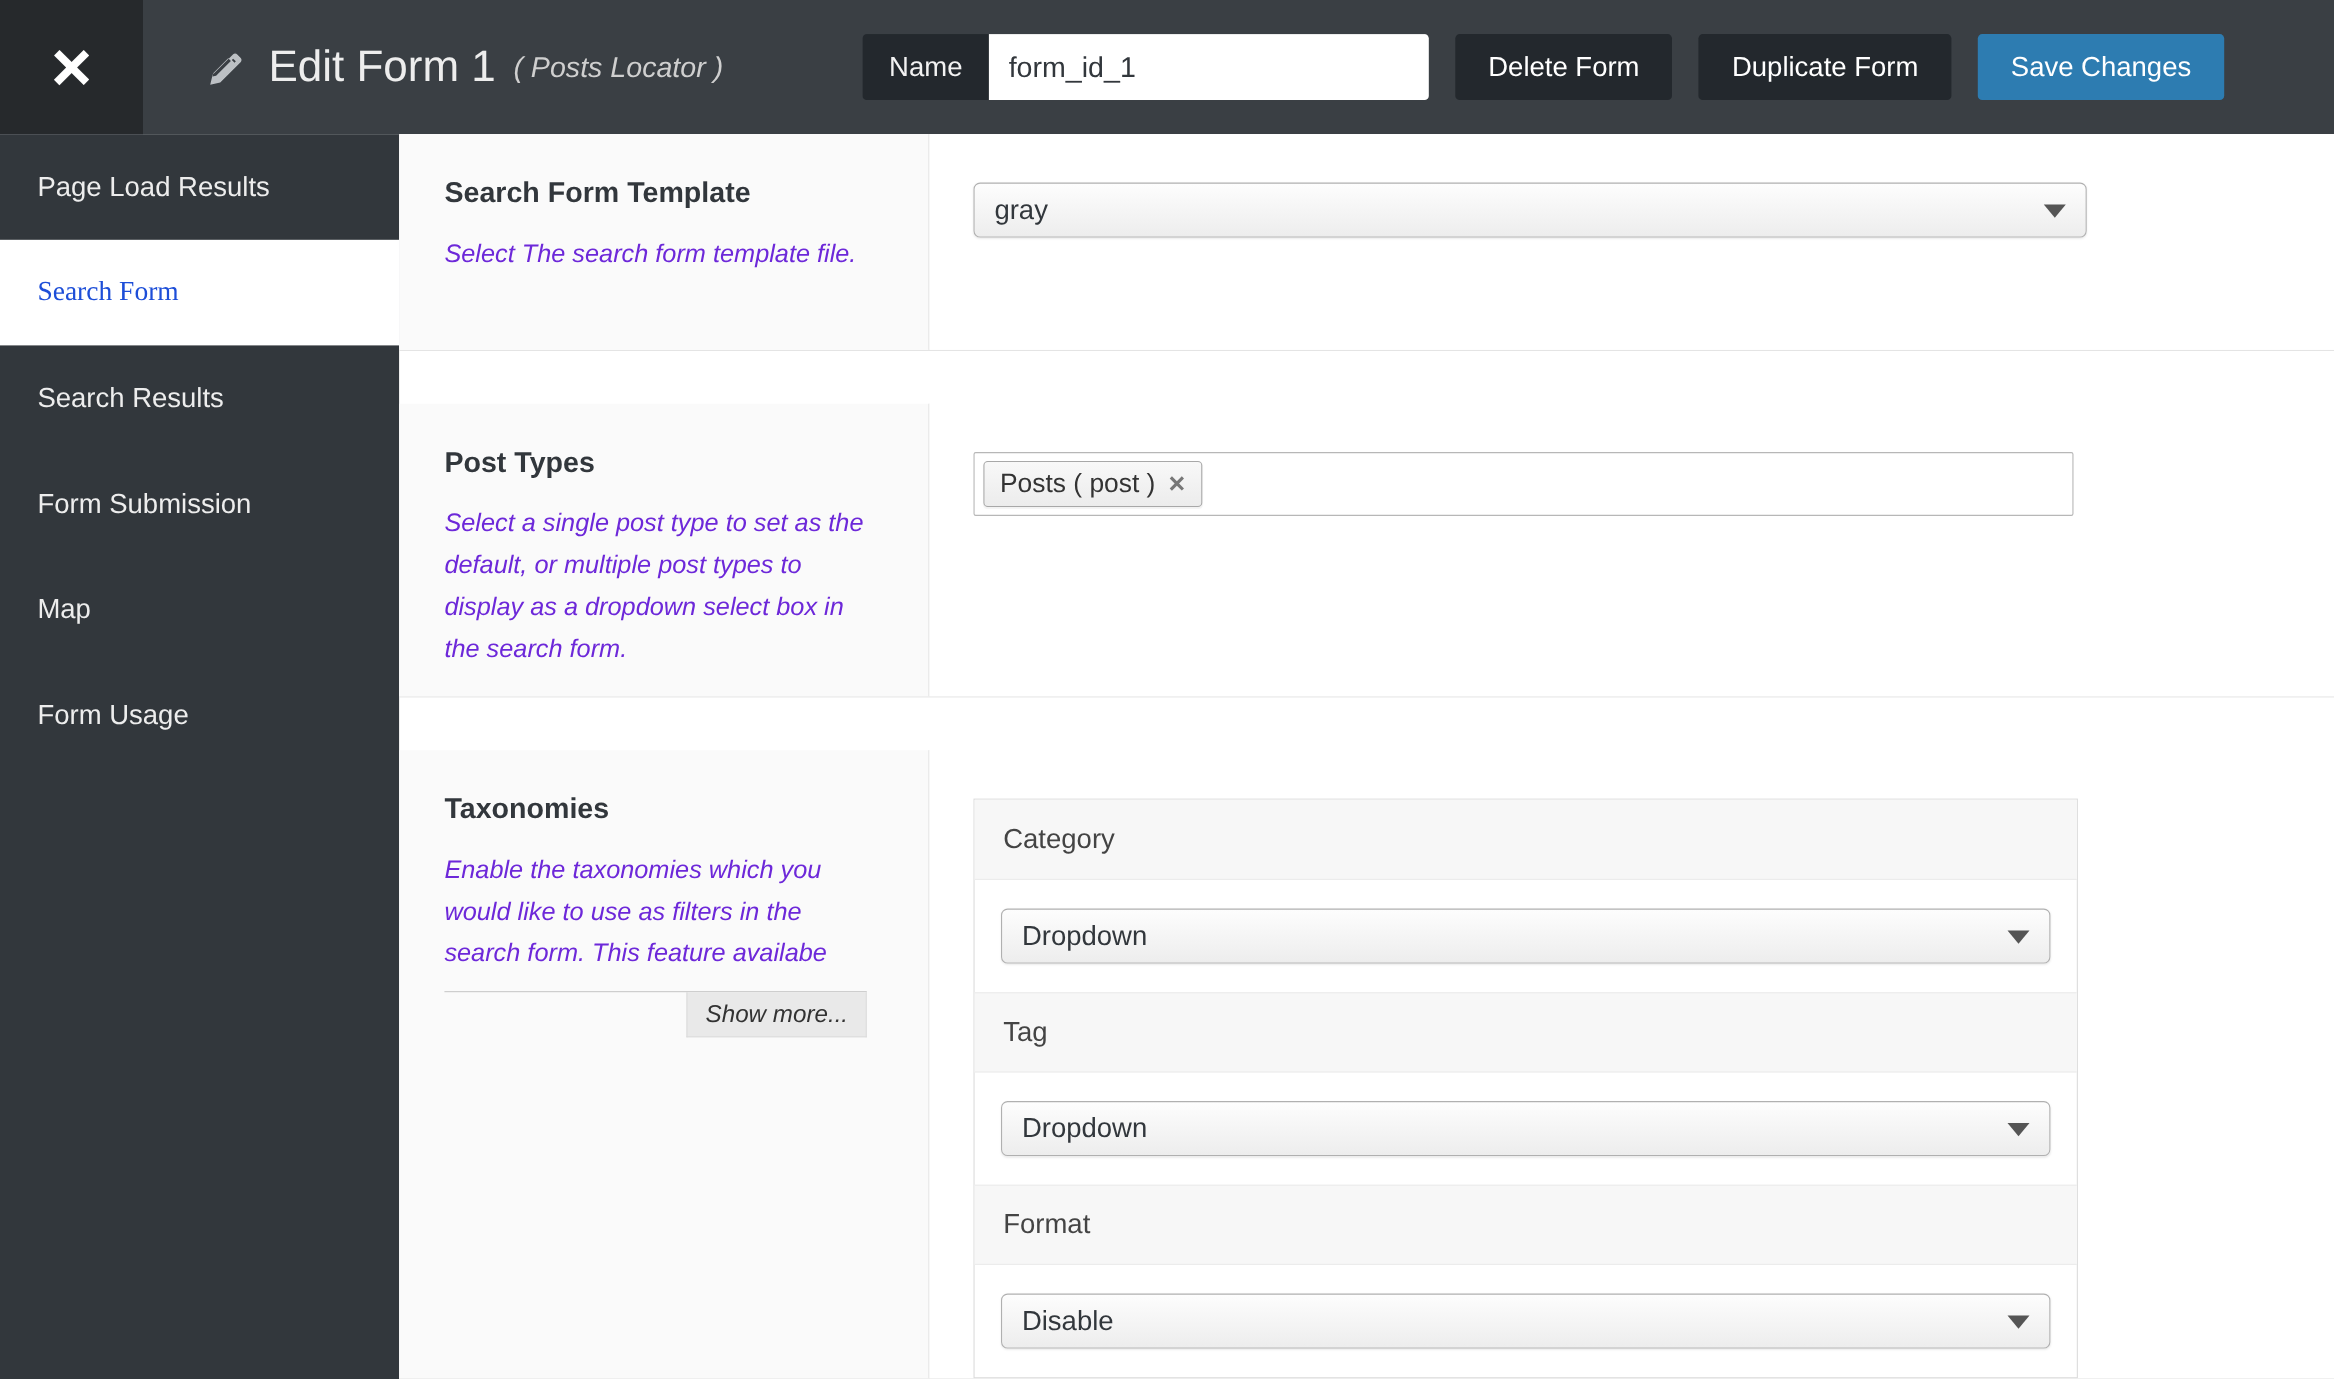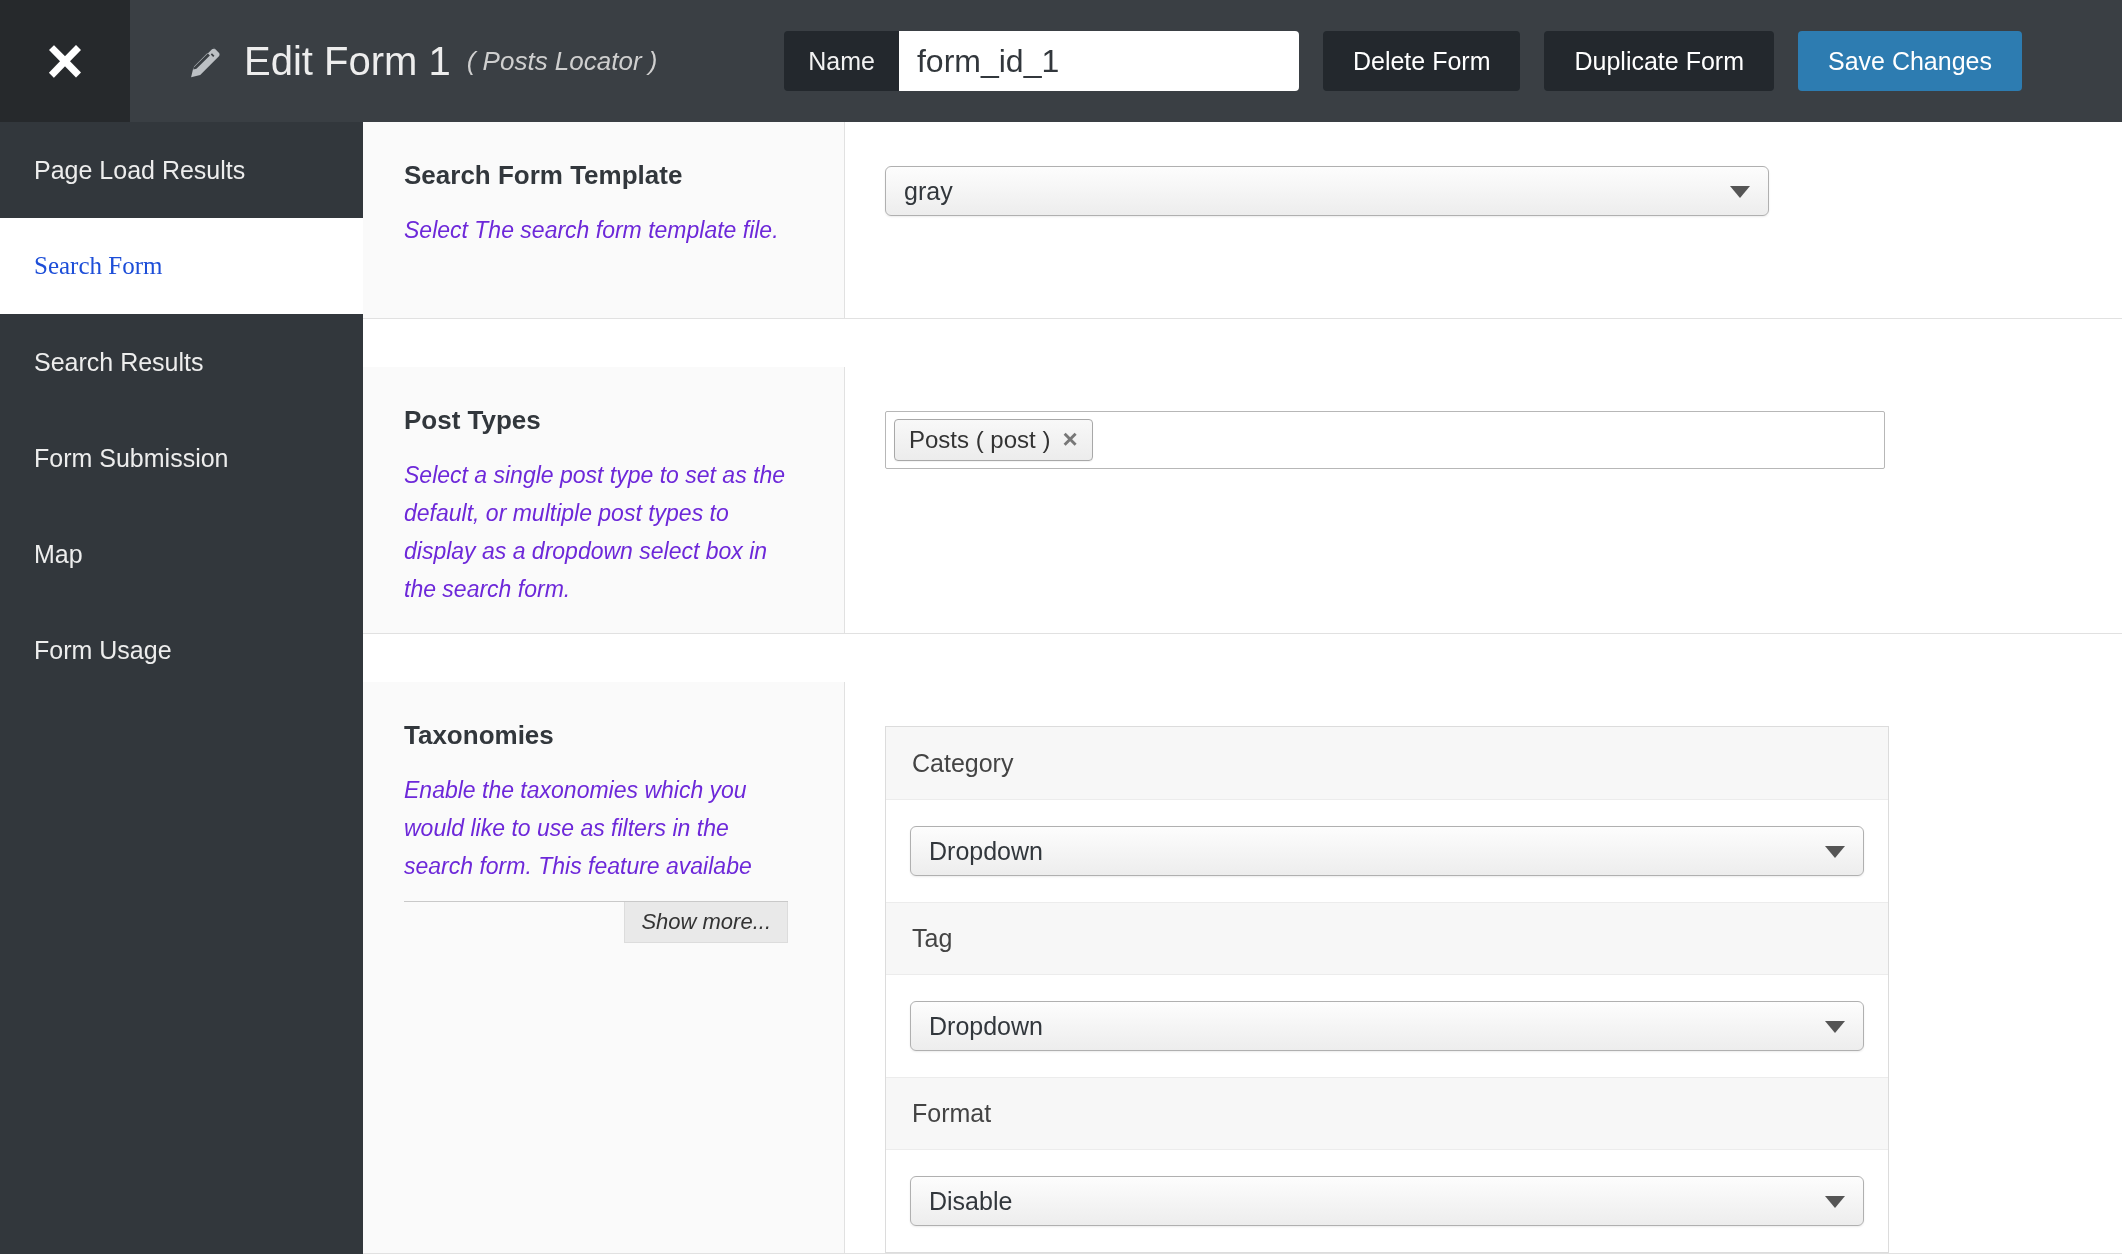--- a/index.html
+++ b/index.html
@@ -34,21 +34,21 @@
   .name-group {
     display: flex; margin-left: auto; height: 60px;
     border-radius: 4px; overflow: hidden; flex: 0 0 auto;
   }
   .name-label {
     background: #23282d; color: #f2f2f2;
     display: flex; align-items: center; padding: 0 24px; font-size: 25px;
   }
   .name-input {
     width: 400px; height: 60px; border: none; outline: none;
-    font-size: 32px; padding: 0 18px; color: #32373c; background: #fff;
+    font-size: 26px; padding: 0 18px; color: #32373c; background: #fff;
     font-family: "Liberation Sans", sans-serif;
   }
   .btn {
     height: 60px; border: none; border-radius: 4px; color: #fff;
     font-size: 25px; padding: 0 30px; margin-left: 24px;
     display: flex; align-items: center; justify-content: center;
     cursor: pointer; font-family: "Liberation Sans", sans-serif; white-space: nowrap;
   }
   .btn-dark { background: #23282d; }
   .btn-primary { background: #2d7cb1; }
@@ -78,21 +78,21 @@
     background: #fafafa; border-right: 1px solid #e1e1e1;
     padding: 38px 56px 0 41px;
   }
   .section-main { flex: 1; background: #fff; padding: 44px 0 0 40px; }
 
   .h-title { margin: 0 0 20px 0; font-size: 26px; font-weight: bold; color: #32373c; }
   .h-desc  { margin: 0; font-size: 23px; font-style: italic; color: #6d28d9; line-height: 38px; }
 
   
   .wp-select {
-    position: relative; width: 884px; height: 50px;
+    position: relative; width: 1012px; height: 50px;
     border: 1px solid #b0b0b0; border-radius: 6px;
     background: linear-gradient(#fdfdfd, #ededed);
     box-shadow: 0 1px 2px rgba(0,0,0,0.08);
     display: flex; align-items: center;
     padding: 0 54px 0 18px; font-size: 25px; color: #32373c; cursor: pointer;
   }
   .wp-arrow {
     position: absolute; right: 18px; top: 50%; margin-top: -5px;
     width: 0; height: 0;
     border-left: 10px solid transparent; border-right: 10px solid transparent;

